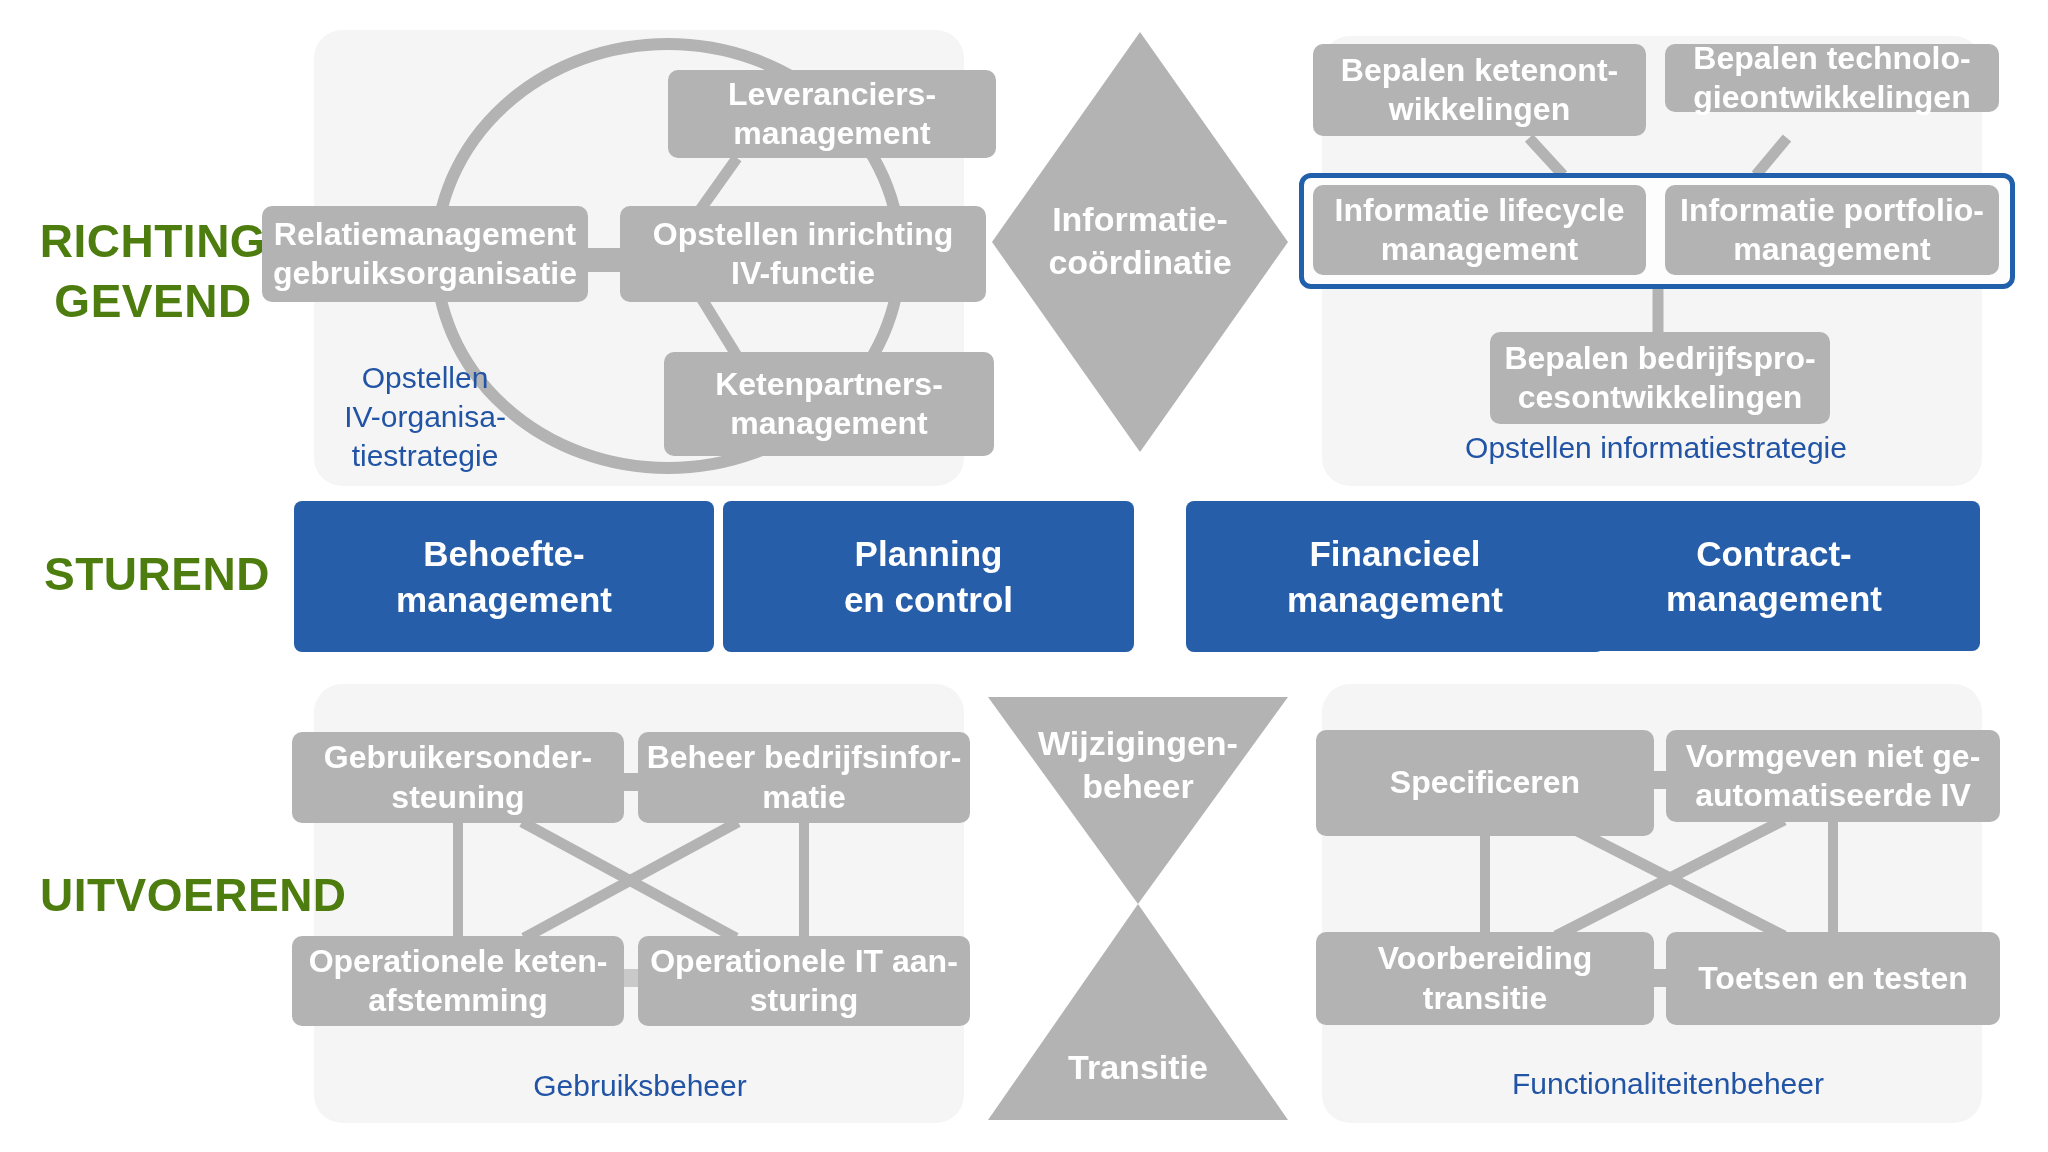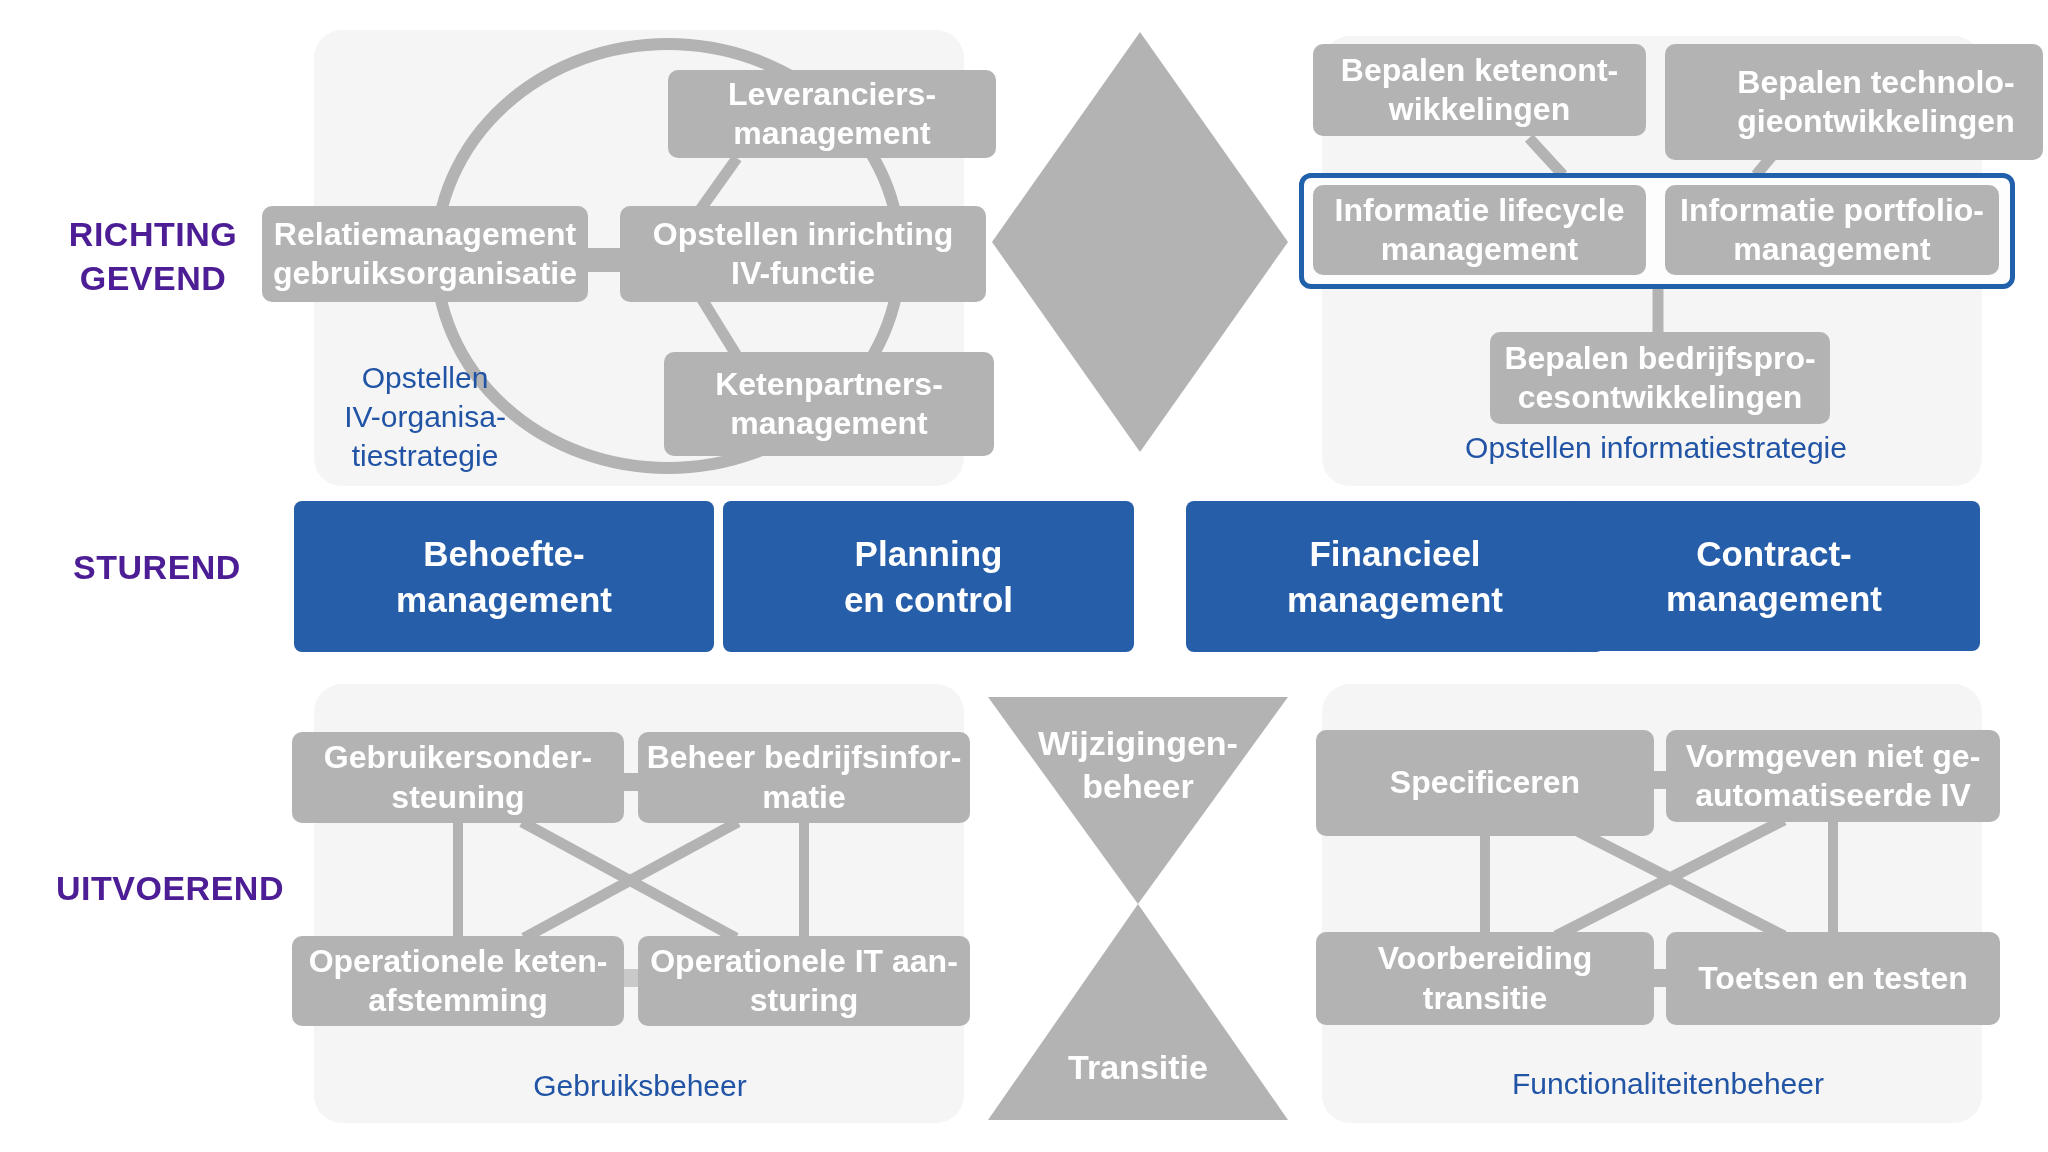--- a/index.html
+++ b/index.html
@@ -11,21 +11,21 @@
   svg.layer{position:absolute;left:0;top:0;}
   .box{
     position:absolute;display:flex;align-items:center;justify-content:center;
     text-align:center;color:#ffffff;font-weight:bold;white-space:pre-line;
     border-radius:10px;line-height:1.22;
   }
   .gbox{background:#b3b3b3;font-size:32px;}
   .bbox{background:#265ea9;font-size:35px;border-radius:8px;line-height:1.3;}
   .outline-box{position:absolute;border:5px solid #2160ab;border-radius:12px;background:#fdfdfd;}
   .olabel{
-    position:absolute;color:#4c1d95;font-weight:bold;font-size:34px;
+    position:absolute;color:#4d7c0f;font-weight:bold;font-size:46px;
     text-align:center;white-space:pre-line;line-height:1.3;letter-spacing:.5px;
   }
   .cap{
     position:absolute;color:#2254a5;font-weight:normal;font-size:30px;
     text-align:center;white-space:pre-line;line-height:1.3;
   }
   .shape-label{
     position:absolute;color:#ffffff;font-weight:bold;font-size:34px;
     text-align:center;white-space:pre-line;line-height:1.25;
   }
@@ -82,24 +82,26 @@
   <div class="box gbox" style="left:262px;top:206px;width:326px;height:96px;">Relatiemanagement
 gebruiksorganisatie</div>
   <div class="box gbox" style="left:620px;top:206px;width:366px;height:96px;">Opstellen inrichting
 IV-functie</div>
   <div class="box gbox" style="left:664px;top:352px;width:330px;height:104px;">Ketenpartners-
 management</div>
   <div class="cap" style="left:280px;top:358px;width:290px;">Opstellen
 IV-organisa-
 tiestrategie</div>
 
+  <div class="shape-label" style="left:1015px;top:198px;width:250px;">Informatie-
+coördinatie</div>
 
   <div class="box gbox" style="left:1313px;top:44px;width:333px;height:92px;">Bepalen ketenont-
 wikkelingen</div>
-  <div class="box gbox" style="left:1665px;top:44px;width:334px;height:116px;padding-left:44px;">Bepalen technolo-
+  <div class="box gbox" style="left:1665px;top:44px;width:334px;height:68px;">Bepalen technolo-
 gieontwikkelingen</div>
   <div class="outline-box" style="left:1299px;top:173px;width:706px;height:106px;"></div>
   <div class="box gbox" style="left:1313px;top:185px;width:333px;height:90px;">Informatie lifecycle
 management</div>
   <div class="box gbox" style="left:1665px;top:185px;width:334px;height:90px;">Informatie portfolio-
 management</div>
   <div class="box gbox" style="left:1490px;top:332px;width:340px;height:92px;">Bepalen bedrijfspro-
 cesontwikkelingen</div>
   <div class="cap" style="left:1366px;top:428px;width:580px;">Opstellen informatiestrategie</div>
 

